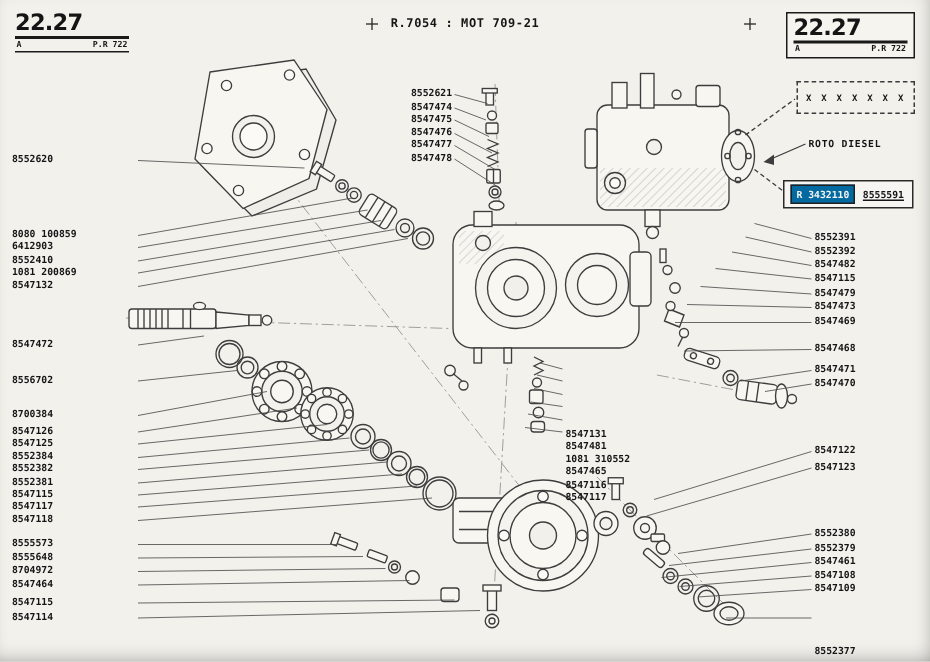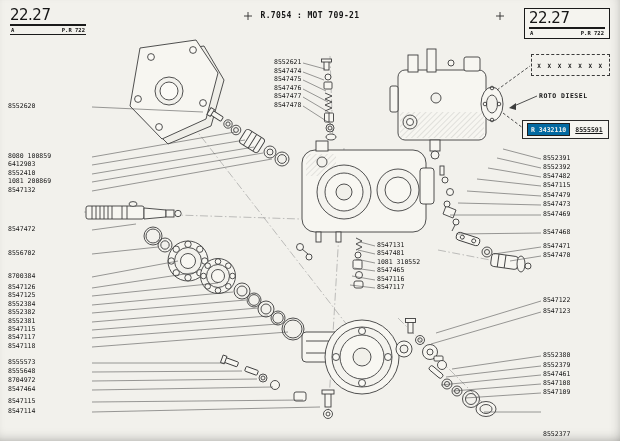--- a/index.html
+++ b/index.html
@@ -1,26 +1,26 @@
 <!DOCTYPE html>
 <html><head>
 <meta charset="utf-8">
 <style>
   html,body{margin:0;padding:0;background:#e7e6e1;}
   .page{position:relative;width:620px;height:441px;background:#f2f1ec;overflow:hidden;
         font-family:"DejaVu Sans Mono","Liberation Mono",monospace;color:#151515;
         box-shadow:inset 0 -8px 14px -10px rgba(0,0,0,.4), inset -8px 0 14px -11px rgba(0,0,0,.28);}
   svg.diagram{position:absolute;left:0;top:0;}
-  .lbl{position:absolute;font-size:6.5px;font-weight:normal;line-height:7px;white-space:nowrap;}
+  .lbl{position:absolute;font-size:6.5px;font-weight:bold;line-height:7px;white-space:nowrap;}
   .lbl.l{left:8px;width:82px;text-align:left;}
   .lbl.mt{left:274px;}
-  .lbl.mc{left:377px;}
+  .lbl.mc{left:377px;margin-top:44px;}
   .lbl.r{left:543px;}
   .badge{position:absolute;top:8px;width:76px;}
-  .badge .num{font-family:"DejaVu Sans","Liberation Sans",sans-serif;font-weight:normal;font-size:15px;line-height:15px;letter-spacing:-0.5px;}
+  .badge .num{font-family:"DejaVu Sans","Liberation Sans",sans-serif;font-weight:bold;font-size:15px;line-height:15px;letter-spacing:-0.5px;}
   .badge .rule{height:1.6px;background:#1a1a1a;margin:1px 0;}
   .badge .rule2{height:0.8px;background:#1a1a1a;margin-top:1.5px;}
   .badge .sub{display:flex;justify-content:space-between;font-size:5.5px;font-weight:bold;padding:0 1px;}
   .badge-left{left:10px;}
   .badge-right{right:10px;border:1.3px solid #1a1a1a;padding:2px 4px;background:#f5f4ef;}
   .title{position:absolute;top:11px;left:0;right:0;text-align:center;font-size:8px;font-weight:bold;letter-spacing:0.4px;}
   .serial-box{position:absolute;left:531px;top:54px;width:77px;height:20px;border:1.2px dashed #3a3a3a;
               display:flex;align-items:center;justify-content:center;font-size:6px;font-weight:bold;letter-spacing:1.5px;}
   .roto{position:absolute;left:539px;top:92px;font-size:6.5px;font-weight:bold;letter-spacing:0.5px;}
   .refbox{position:absolute;left:522px;top:120px;height:17px;display:flex;align-items:center;gap:4px;

